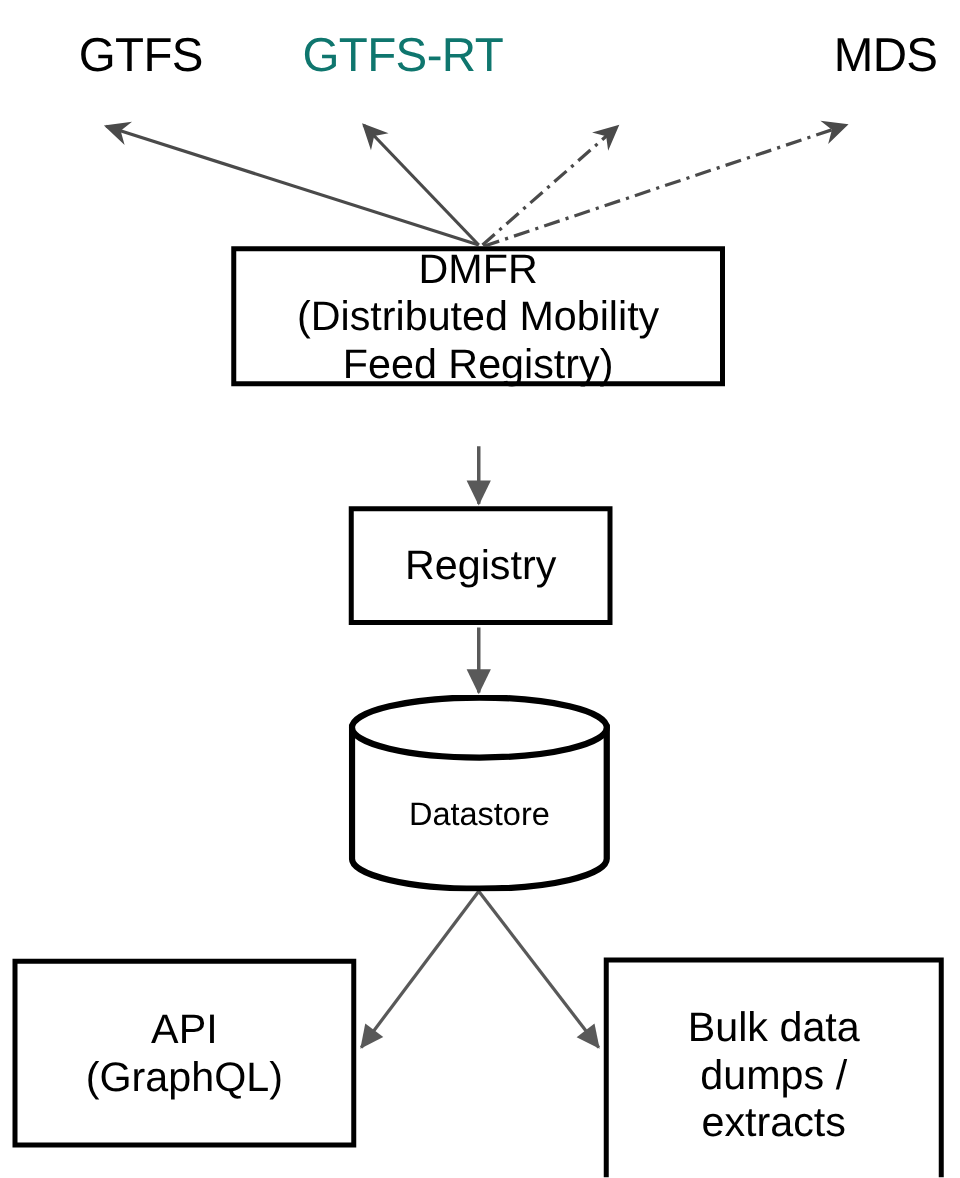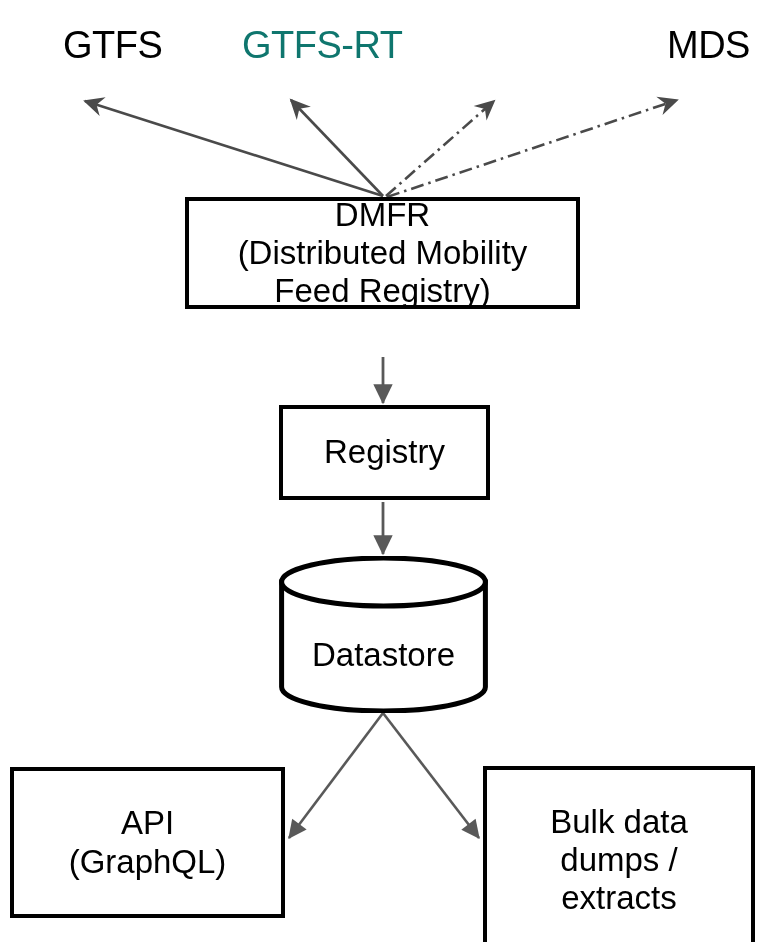--- a/index.html
+++ b/index.html
@@ -55,21 +55,21 @@
     padding: 0 6px;
   }
   .cyl {
     position: absolute;
   }
   .cyl-label {
     position: absolute;
     left: 0;
     width: 100%;
     text-align: center;
-    font-size: 33px;
+    font-size: 26px;
     line-height: 1.16;
     color: #000000;
   }
 </style>
 </head>
 <body>
 
 <div id="stage">
 
   <svg id="wires" viewBox="0 0 768 942" xmlns="http://www.w3.org/2000/svg">

